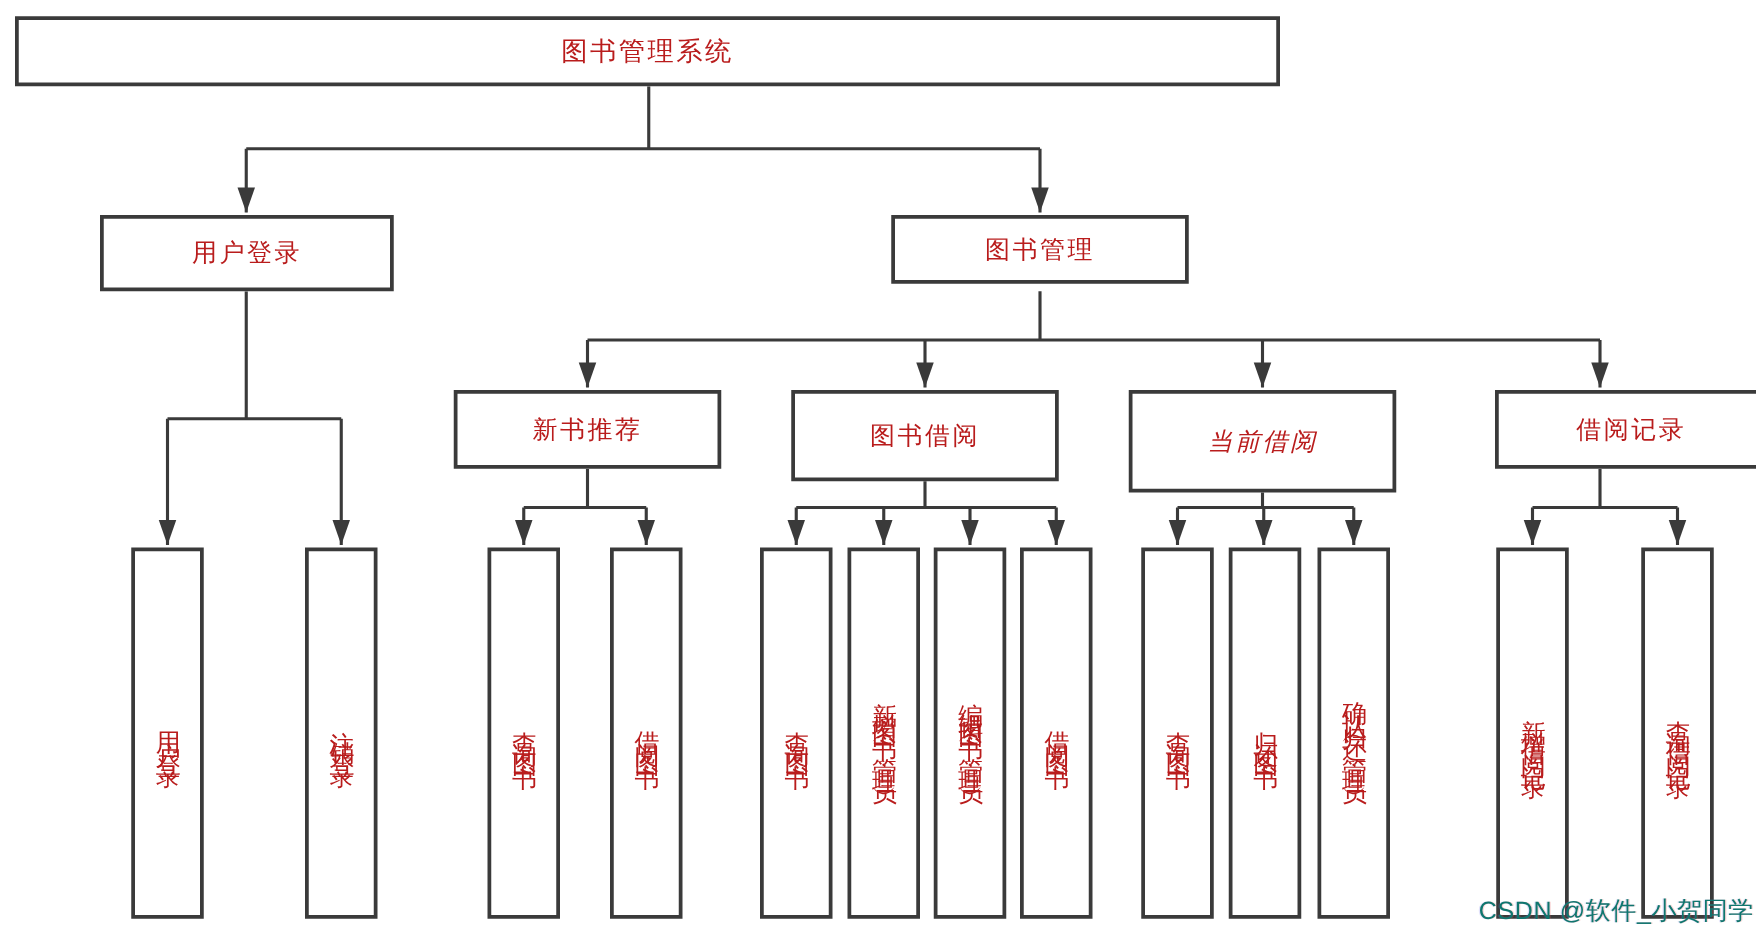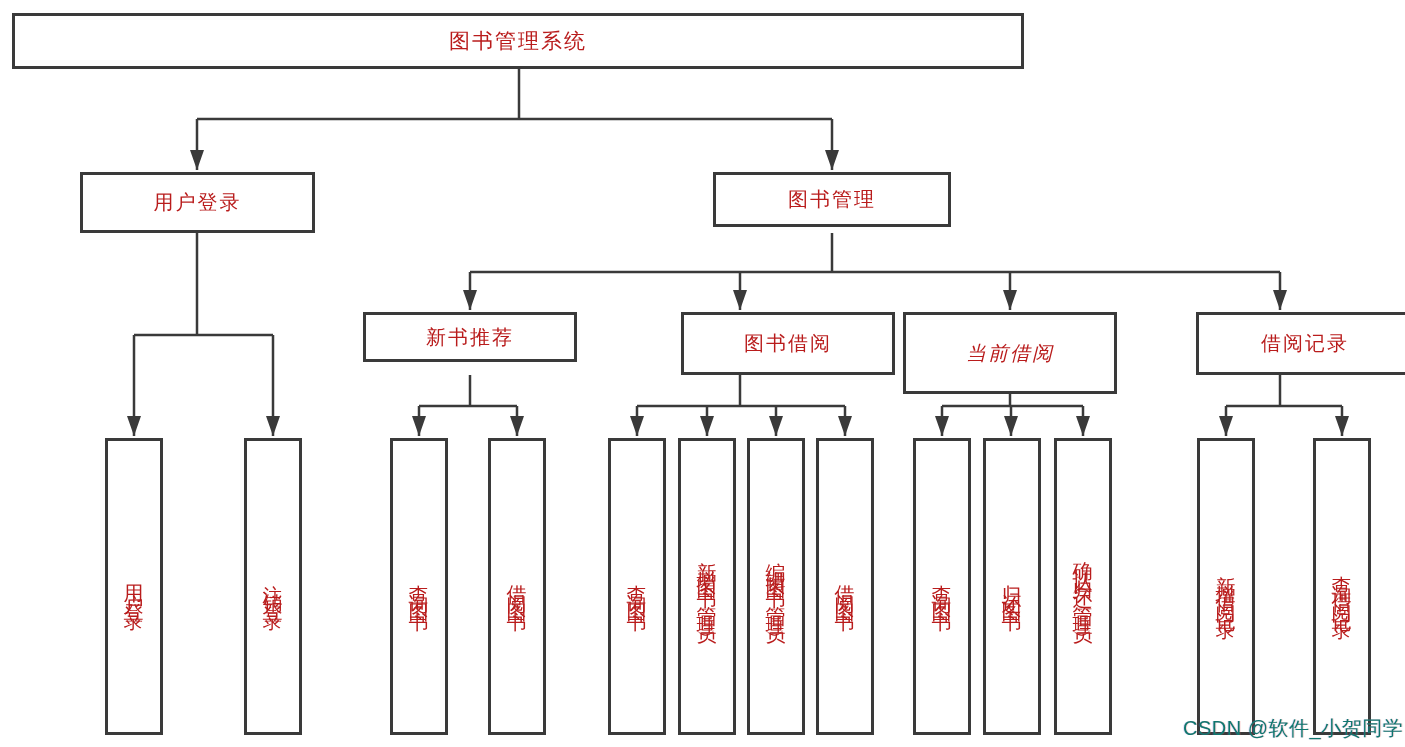--- a/index.html
+++ b/index.html
@@ -110,22 +110,22 @@
       <path d="M1226 406 V436" marker-end="url(#arrow)"></path>
       <path d="M1342 406 V436" marker-end="url(#arrow)"></path>
     </g>
   </svg>
 
   <div class="box h-label" style="left:12px; top:13px; width:1012px; height:56px; font-size:21px;">图书管理系统</div>
 
   <div class="box h-label" style="left:80px; top:172px; width:235px; height:61px;">用户登录</div>
   <div class="box h-label" style="left:713px; top:172px; width:238px; height:55px;">图书管理</div>
 
-  <div class="box h-label" style="left:363px; top:312px; width:214px; height:50px;">新书推荐</div>
-  <div class="box h-label" style="left:633px; top:312px; width:214px; height:63px;margin-left:48px;">图书借阅</div>
+  <div class="box h-label" style="left:363px; top:312px; width:214px; height:63px;">新书推荐</div>
+  <div class="box h-label" style="left:633px; top:312px; width:214px; height:73px;">图书借阅</div>
   <div class="box h-label" style="left:903px; top:312px; width:214px; height:82px;font-style:italic;">当前借阅</div>
   <div class="box h-label" style="left:1173px; top:312px; width:218px; height:63px;margin-left:23px;">借阅记录</div>
 
   <div class="box leaf" style="left:105px; top:438px; width:58px; height:297px;">用户登录</div>
   <div class="box leaf" style="left:244px; top:438px; width:58px; height:297px;">注销登录</div>
 
   <div class="box leaf" style="left:390px; top:438px; width:58px; height:297px;">查询图书</div>
   <div class="box leaf" style="left:488px; top:438px; width:58px; height:297px;">借阅图书</div>
 
   <div class="box leaf" style="left:608px; top:438px; width:58px; height:297px;">查询图书</div>

